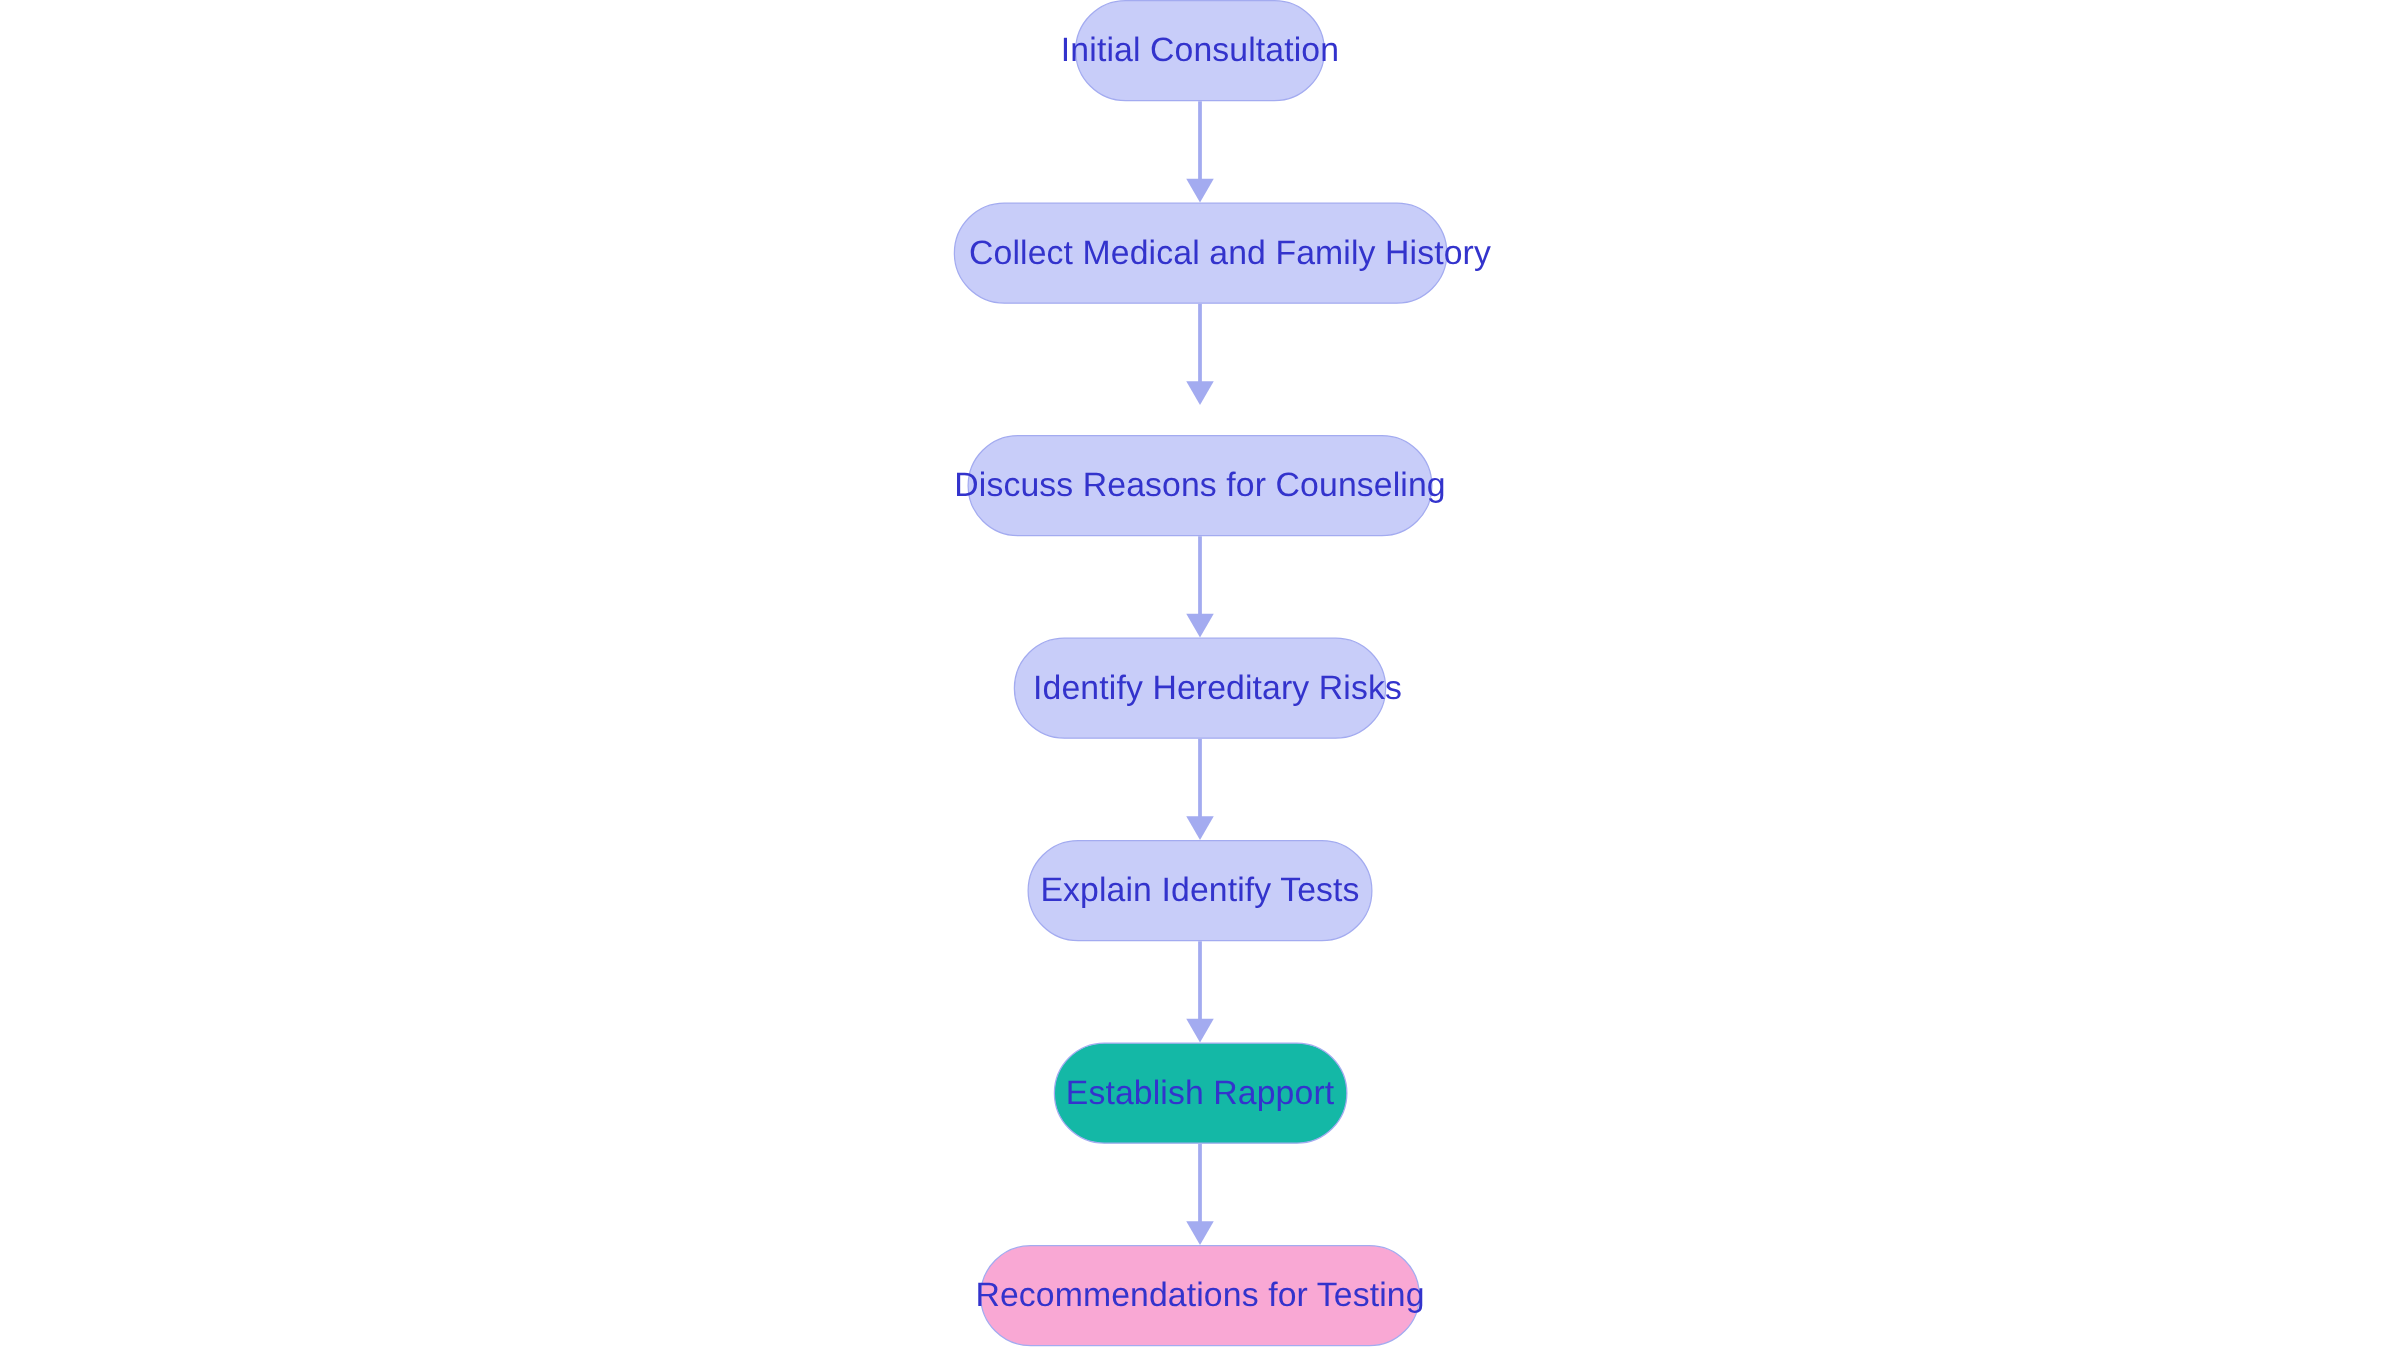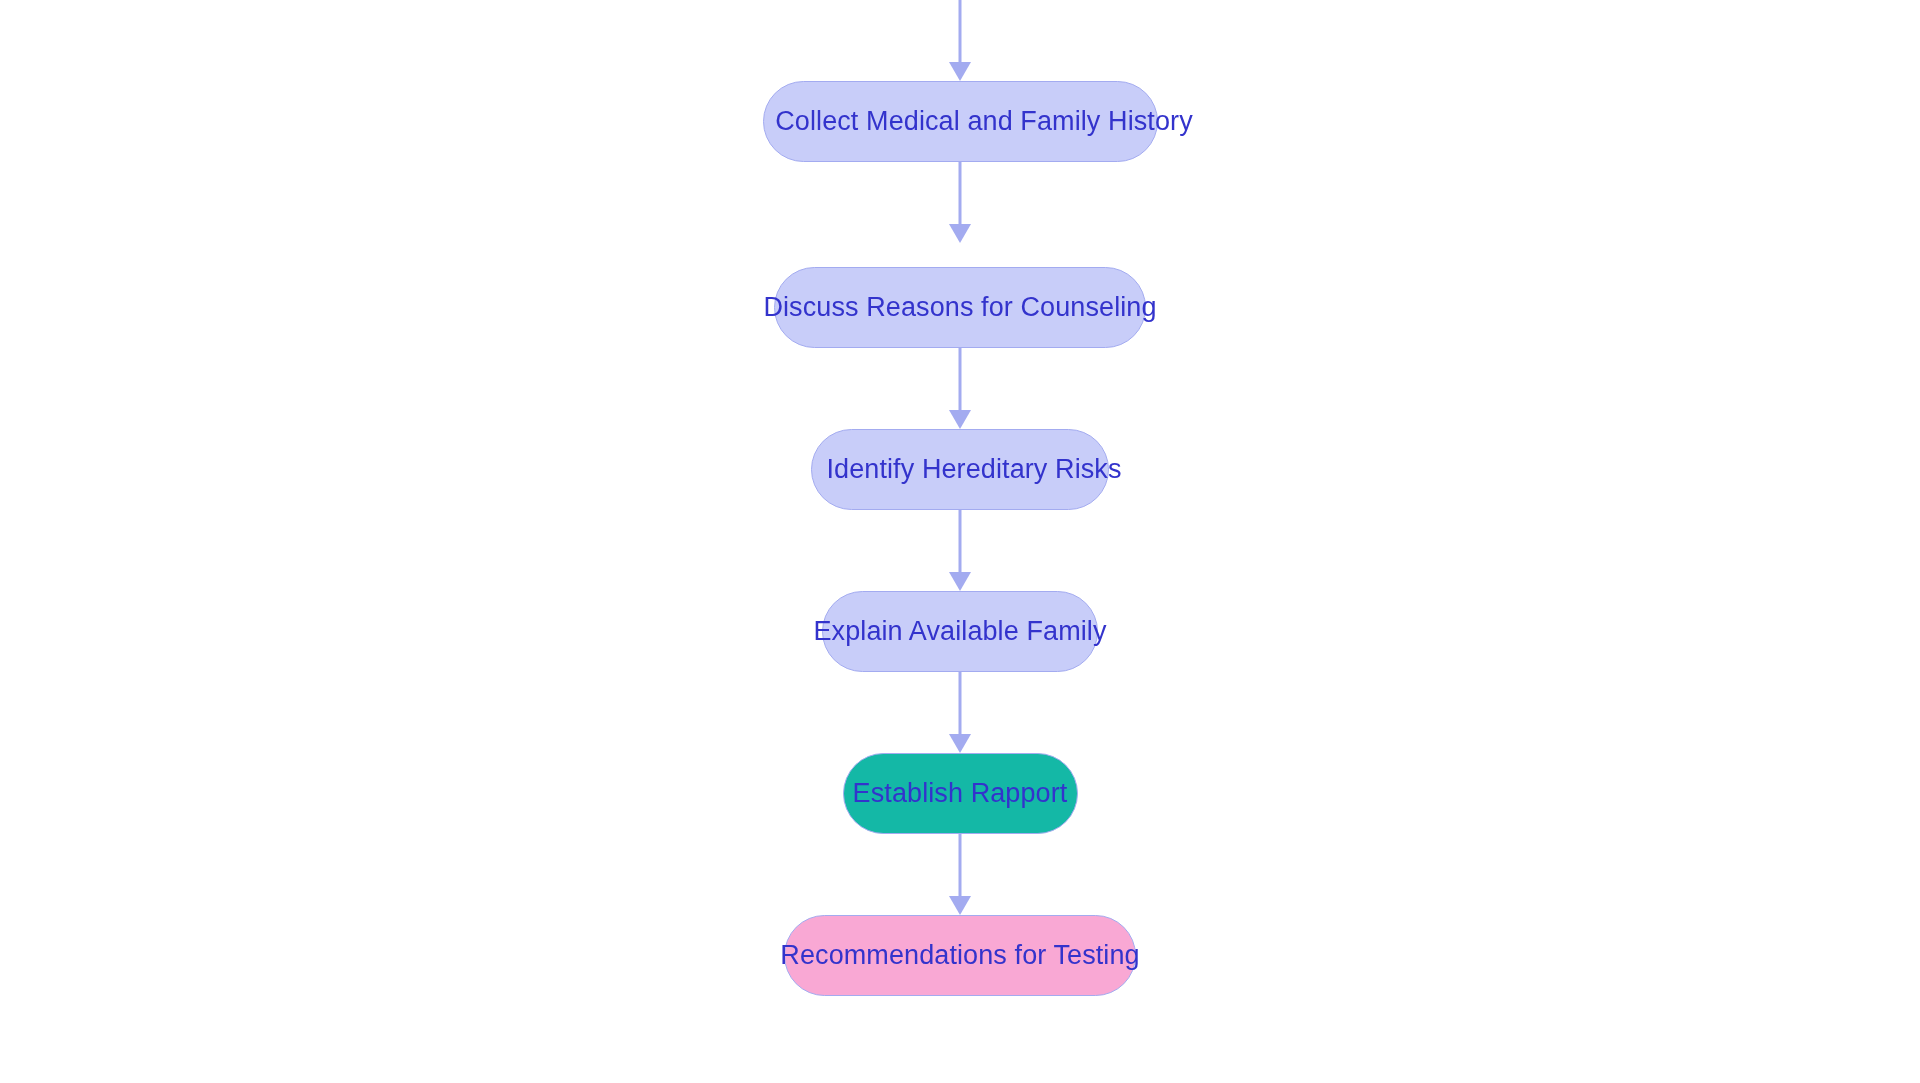--- a/index.html
+++ b/index.html
@@ -83,20 +83,23 @@
     border-right: 11px solid transparent;
     border-top: 19px solid #a3abf0;
   }
 </style>
 </head>
 <body>
 
 <div id="flowchart-canvas" style="background: rgb(255, 255, 255);">
   <div class="flow-column">
 
+    <div class="flow-node" id="node-0" style="width: 200px; background: rgb(200, 205, 249); border-color: rgb(163, 171, 240);">
+      <span class="flow-node-label" style="color: rgb(51, 51, 204);">Initial Consultation</span>
+    </div>
 
     <div class="flow-connector">
       <div class="connector-line" style="background: rgb(163, 171, 240);"></div>
       <div class="connector-head" style="border-top-color: rgb(163, 171, 240);"></div>
     </div>
 
     <div class="flow-node" id="node-1" style="width: 395px; background: rgb(200, 205, 249); border-color: rgb(163, 171, 240);">
       <span class="flow-node-label" style="color: rgb(51, 51, 204); margin-left: 48px;">Collect Medical and Family History</span>
     </div>
 
@@ -117,21 +120,21 @@
     <div class="flow-node" id="node-3" style="width: 298px; background: rgb(200, 205, 249); border-color: rgb(163, 171, 240);">
       <span class="flow-node-label" style="color: rgb(51, 51, 204); padding-left: 28px;">Identify Hereditary Risks</span>
     </div>
 
     <div class="flow-connector">
       <div class="connector-line" style="background: rgb(163, 171, 240);"></div>
       <div class="connector-head" style="border-top-color: rgb(163, 171, 240);"></div>
     </div>
 
     <div class="flow-node" id="node-4" style="width: 276px; background: rgb(200, 205, 249); border-color: rgb(163, 171, 240);">
-      <span class="flow-node-label" style="color: rgb(51, 51, 204);">Explain Available Family</span>
+      <span class="flow-node-label" style="color: rgb(51, 51, 204);">Explain Identify Tests</span>
     </div>
 
     <div class="flow-connector">
       <div class="connector-line" style="background: rgb(163, 171, 240);"></div>
       <div class="connector-head" style="border-top-color: rgb(163, 171, 240);"></div>
     </div>
 
     <div class="flow-node" id="node-5" style="width: 235px; background: #14b8a6; border-color: rgb(163, 171, 240);">
       <span class="flow-node-label" style="color: rgb(51, 51, 204);">Establish Rapport</span>
     </div>

